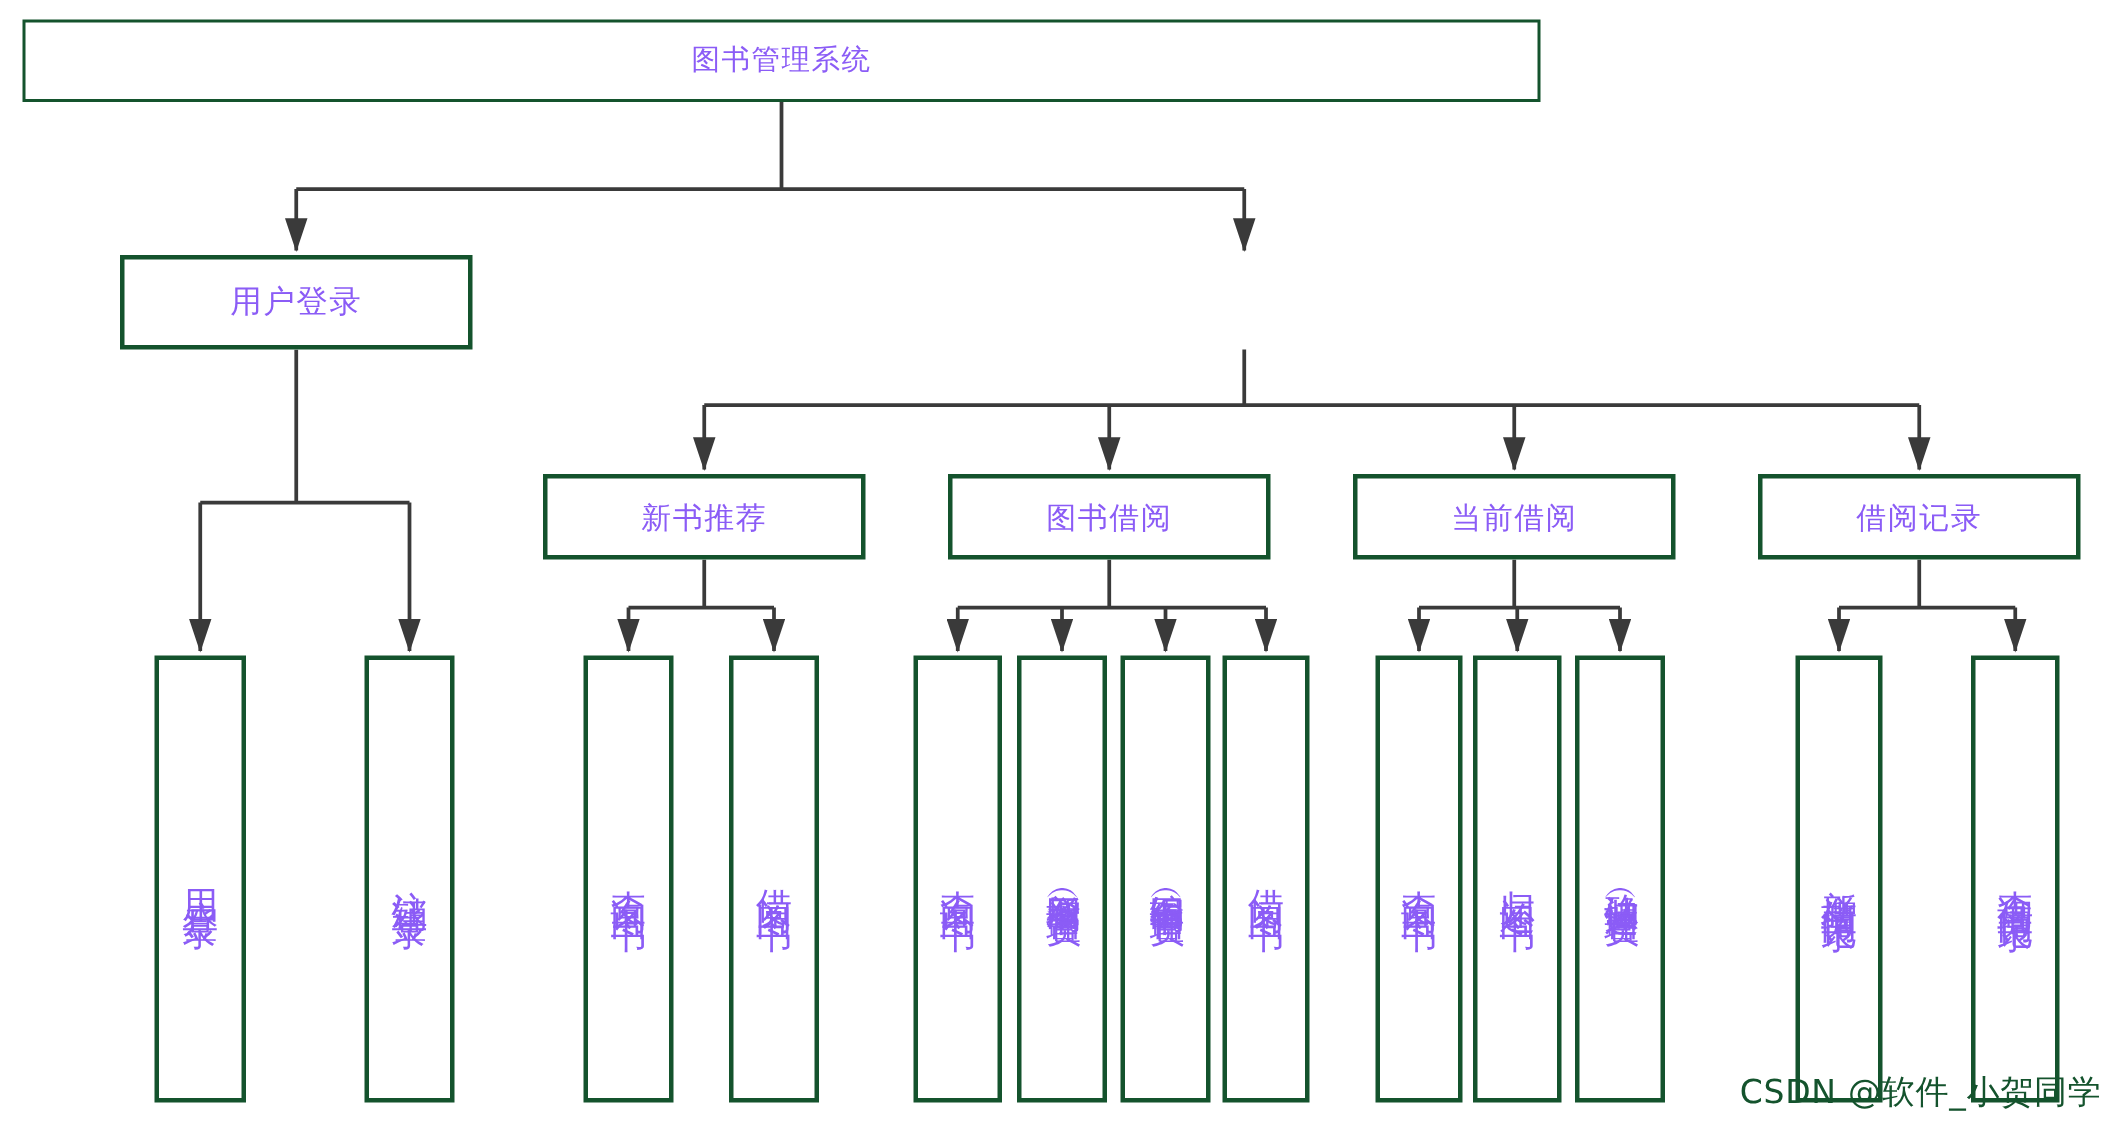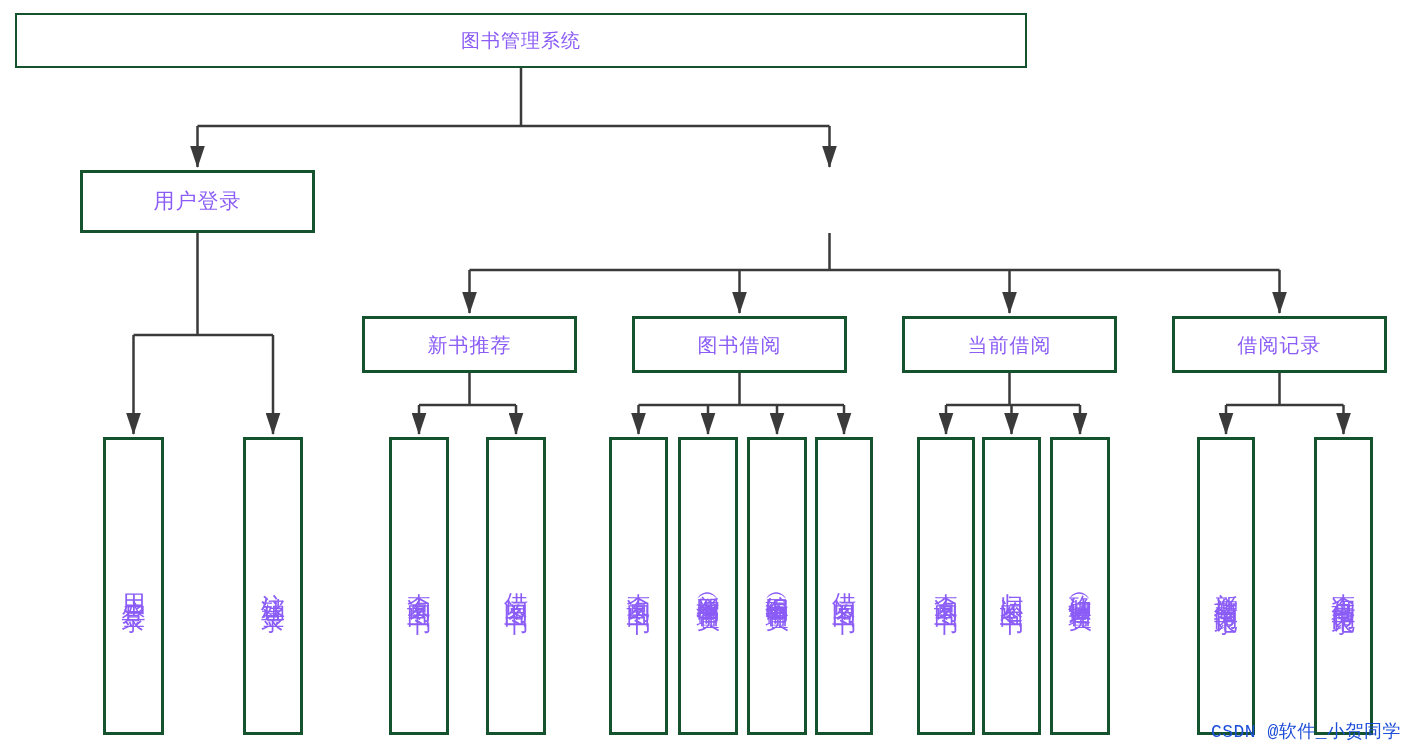--- a/index.html
+++ b/index.html
@@ -51,26 +51,25 @@
   }
   .node.leaf {
     writing-mode: vertical-rl;
     font-size: 24px;
     letter-spacing: 6px;
   }
   .watermark {
     position: absolute;
     right: 4px;
     bottom: 4px;
-    font-size: 18px;
-    color: #1d4ed8;
+    font-size: 22px;
+    color: #14532d;
     z-index: 3;
     letter-spacing: 0.5px;
     white-space: nowrap;
-    font-family: Liberation Mono, monospace;
   }
 </style>
 </head>
 <body>
 
 <div class="canvas">
 
   <svg class="connectors" viewBox="0 0 1405 747" xmlns="http://www.w3.org/2000/svg">
     <defs>
       <marker id="arrow" markerWidth="9" markerHeight="6" refX="8.6" refY="3" orient="auto" markerUnits="strokeWidth">

